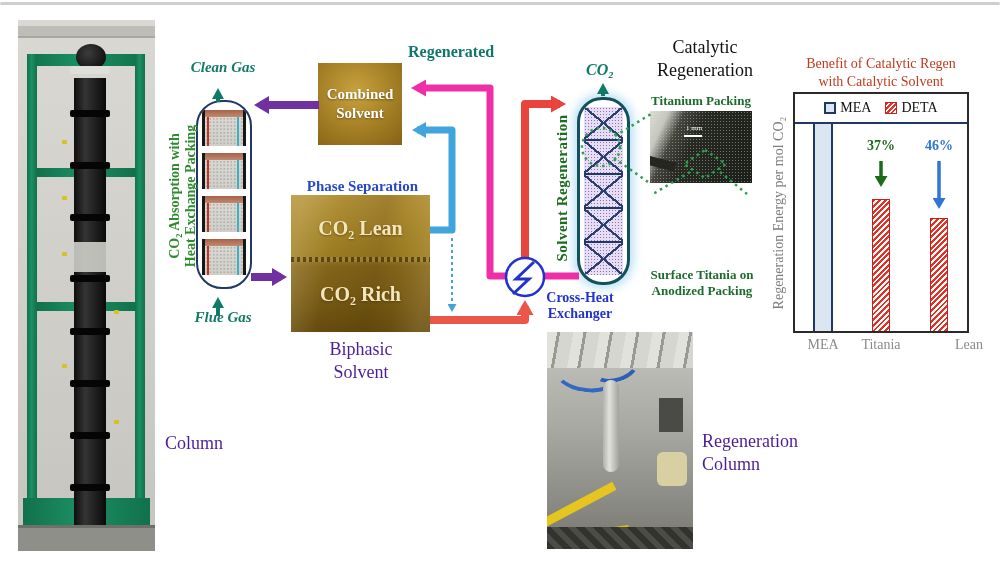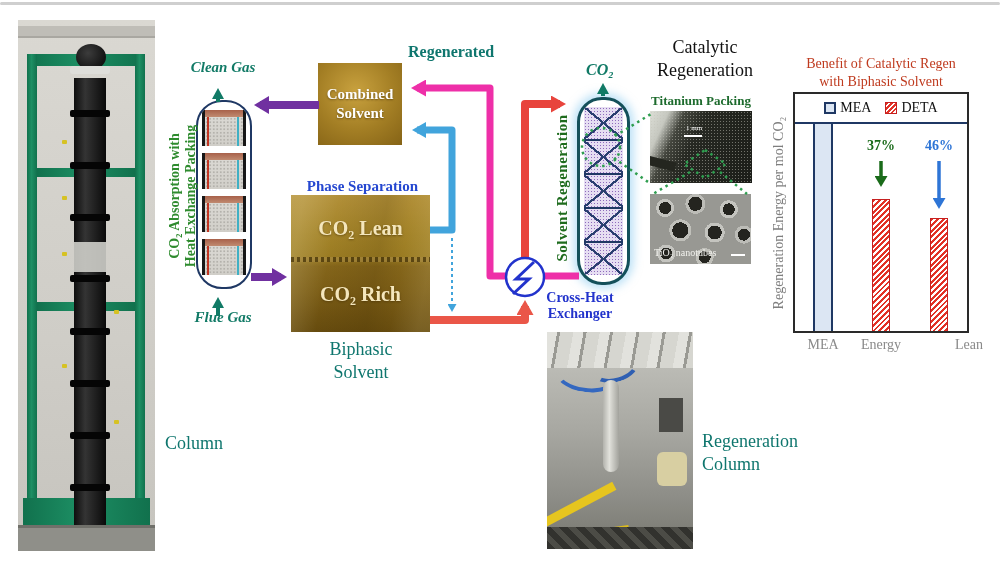--- a/index.html
+++ b/index.html
@@ -26,21 +26,21 @@
   .ap-col{left:56px;top:58px;width:32px;height:450px;
     background:linear-gradient(90deg,#0e0e0e,#343434 35%,#0a0a0a);}
   .ap-light{left:56px;top:222px;width:32px;height:30px;background:#cfcfca;opacity:.9;}
   .ap-flange{left:52px;width:40px;height:7px;background:#050505;border-radius:2px;}
   .ap-dome{left:58px;top:24px;width:30px;height:26px;border-radius:50%;
     background:radial-gradient(circle at 40% 35%,#3c3c3c,#141414 70%);}
   .ap-disc{left:52px;top:46px;width:40px;height:8px;background:#dededa;border-radius:3px;}
   .ap-floor{left:0;top:508px;width:137px;height:23px;background:#8f8f89;box-shadow:0 -3px 0 #70706a;}
   .ap-tag{width:5px;height:4px;background:#d6c223;border-radius:1px;}
 
-  .caption{color:#0f766e;font-size:18px;line-height:1.3;}
+  .caption{color:#4c1d95;font-size:18px;line-height:1.3;}
 
   
   .rot{transform:rotate(-90deg);}
   .abs-rot-label{left:83px;top:180px;width:200px;height:32px;color:#2e8b2e;
     font-weight:bold;font-size:14px;line-height:1.15;text-align:center;}
   .regen-rot-label{left:471px;top:176px;width:190px;height:24px;color:#1d6b1d;
     font-weight:bold;font-size:15px;text-align:center;letter-spacing:.5px;}
   .ylab-rot{left:655px;top:204px;width:250px;height:18px;color:#7f7f7f;
     font-size:14px;text-align:center;}
 
@@ -258,29 +258,29 @@
     <div>Regeneration</div>
   </div>
   <div class="txt green-cap center z4" style="left:648px;top:93px;width:106px">Titanium Packing</div>
 
   <div class="abs packing-photo z2">
     <div class="abs packing-prong"></div>
     <div class="abs scalebar" style="left:34px;top:24px"></div>
     <div class="abs scaletxt" style="left:36px;top:13px">1 mm</div>
   </div>
 
-  <div class="abs nanotube-photo z2">
-    <div class="abs nanotube-label">TiO₂ nanotubes</div>
-    <div class="abs scalebar" style="right:6px;bottom:8px;width:14px"></div>
-  </div>
-
+
+  <div class="txt green-cap center surface-caption z4">
+    <div>Surface Titania on</div>
+    <div>Anodized Packing</div>
+  </div>
 
   <div class="txt chart-title center z4">
     <div>Benefit of Catalytic Regen</div>
-    <div>with Biphasic Solvent</div>
+    <div>with Catalytic Solvent</div>
   </div>
 
   <div class="abs rot ylab-rot z4">Regeneration Energy per mol CO₂</div>
 
   <div class="abs chart-frame z2">
     <div class="legend-row">
       <div class="legend-item">
         <span class="sw sw-mea"></span>
         <span>MEA</span>
       </div>
@@ -291,21 +291,21 @@
     </div>
     <div class="baseline"></div>
     <div class="bar mea-bar" style="height: 209px;"></div>
     <div class="bar deta-bar" style="left: 77px; height: 132px;"></div>
     <div class="bar deta-bar" style="left: 135px; height: 113px;"></div>
     <div class="abs ann ann-green" style="left:56px;top:44px">37%</div>
     <div class="abs ann ann-blue" style="left:114px;top:44px">46%</div>
   </div>
 
   <div class="txt xlab z4" style="left:793px;top:337px;width:60px">MEA</div>
-  <div class="txt xlab z4" style="left:846px;top:337px;width:70px">Energy</div>
+  <div class="txt xlab z4" style="left:846px;top:337px;width:70px">Titania</div>
   <div class="txt xlab z4" style="left:939px;top:337px;width:60px">Lean</div>
 
   <div class="abs regen-photo z1">
     <div class="abs rp-ceiling"></div>
     <div class="abs rp-hose1"></div>
     <div class="abs rp-hose2"></div>
     <div class="abs rp-vbar" style="left:18px"></div>
     <div class="abs rp-vbar" style="left:52px"></div>
     <div class="abs rp-vbar" style="left:88px"></div>
     <div class="abs rp-vbar" style="left:122px"></div>

